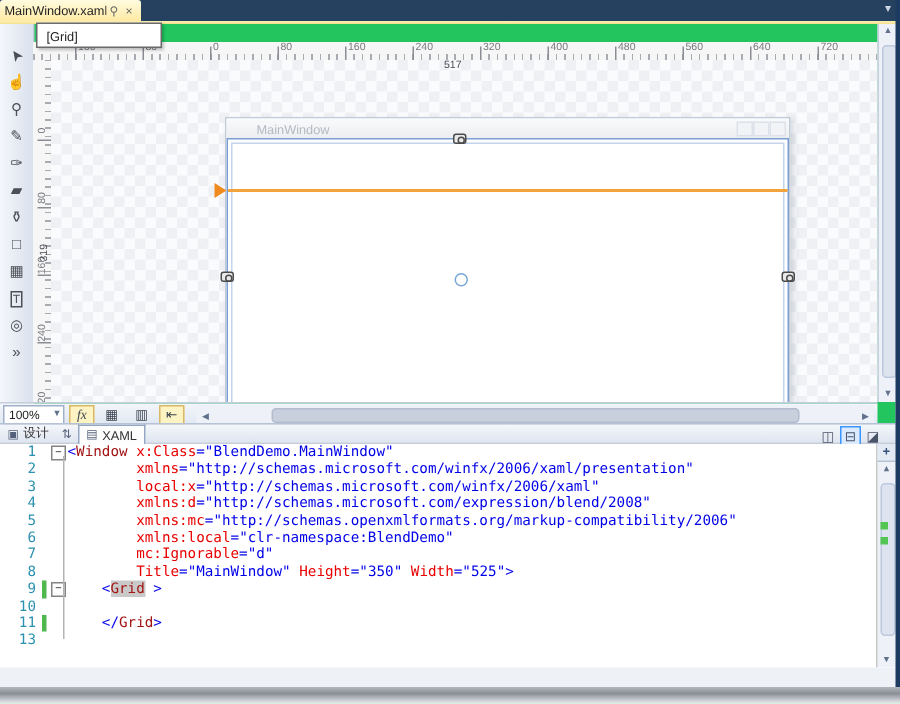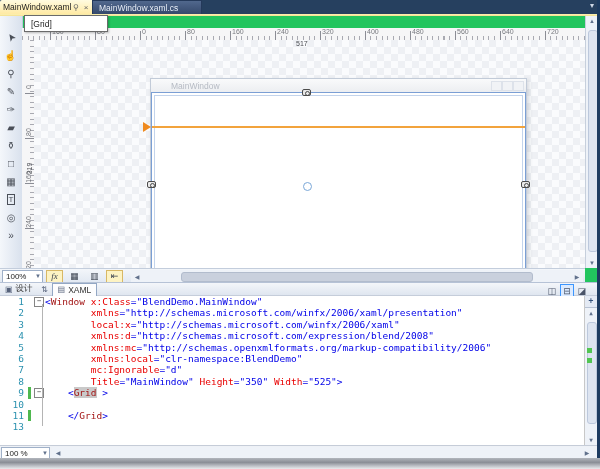--- a/index.html
+++ b/index.html
@@ -116,23 +116,20 @@
 <body>
 
 <div id="root">
 
   <div class="tabstrip">
     <div class="tab tab-active">
       <span class="lbl">MainWindow.xaml</span>
       <span class="tab-ico">⚲</span>
       <span class="tab-ico">×</span>
     </div>
-    <div class="tab tab-inactive">
-      <span class="lbl">MainWindow.xaml.cs</span>
-    </div>
     <span class="tab-overflow">▾</span>
   </div>
   <div class="goldline"></div>
 
   <div class="designer">
     <div class="tooltip">[Grid]</div>
 
     <div class="toolstrip" id="toolbox" style="padding-top:12px">
         <div class="tool">
           <span style="display: inline-block; transform: rotate(-125deg);">➤</span>
@@ -364,26 +361,16 @@
       <div class="vscroll-e">
       <div class="splitgrip">+</div>
       <span class="sb-arrow" style="top:13px">▲</span>
       <div class="vthumb-e"></div>
       <div class="anno" style="top: 52px; background: rgb(82, 197, 82);"></div>
       <div class="anno" style="top: 62px; background: rgb(82, 197, 82);"></div>
       <span class="sb-arrow" style="bottom:2px">▼</span>
     </div>
     </div>
 
-  <div class="estatus">
-    <div class="ezoom">
-      <span>100 %</span>
-      <span class="dd">▼</span>
-    </div>
-    <div class="hscroll-e">
-      <span class="sb-arrow" style="left:0;top:2px">◀</span>
-      <span class="sb-arrow" style="right:0;top:2px">▶</span>
-    </div>
-  </div>
 
   <div class="rightedge"></div>
   <div class="bottomstrip"></div>
 </div>
 
 </body></html>

